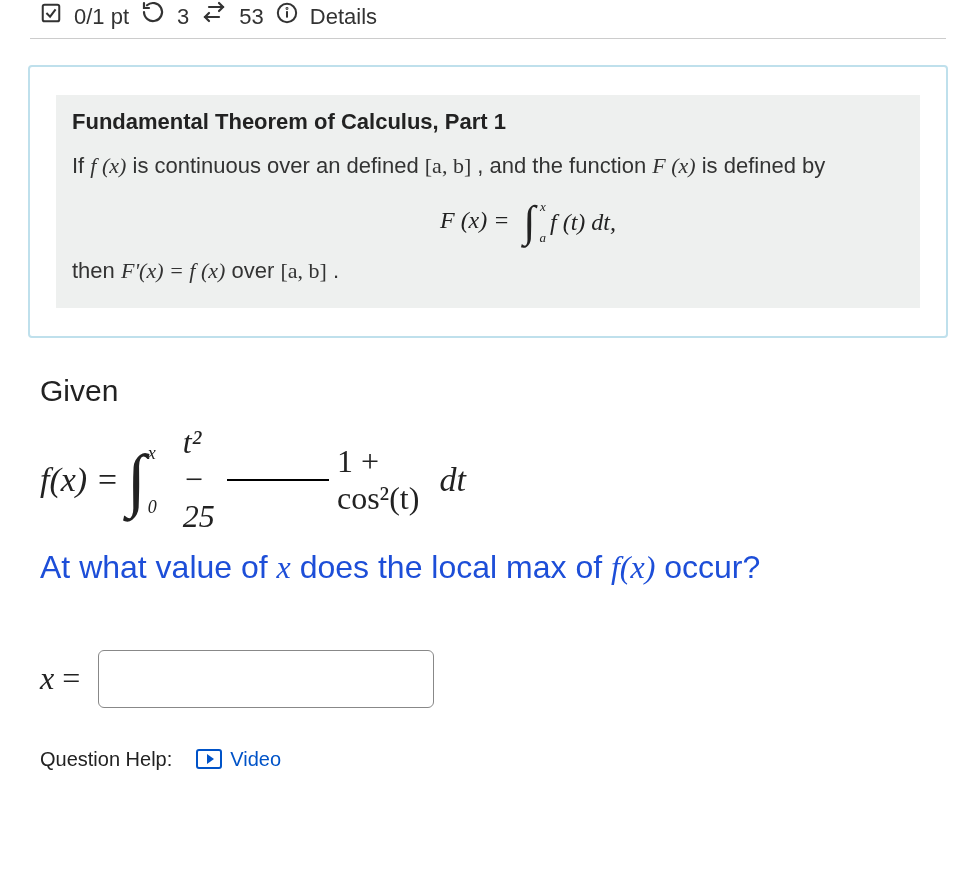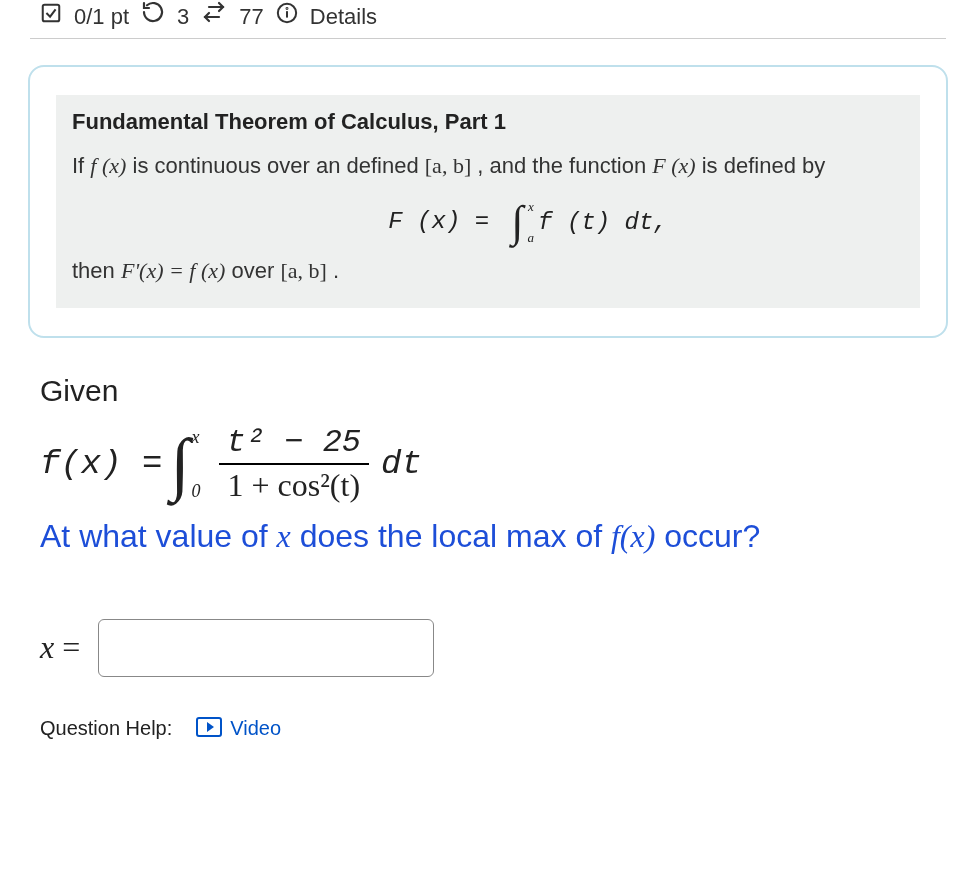--- a/index.html
+++ b/index.html
@@ -18,21 +18,21 @@
       font-size: 22px;
       color: #333;
       font-weight: 500;
     }
     .topbar .icon { display: inline-block; }
     .topbar .text { font-weight: 500; }
     .hr { height: 1px; background: #ccc; margin: 0 30px 26px 30px; }
     .card {
       margin: 0 28px;
       border: 2px solid #bfe0ec;
-      border-radius: 16px;
+      border-radius: 4px;
       padding: 28px 26px;
     }
     .theorem-box {
       background: #eef0ef;
       padding: 14px 16px 24px 16px;
     }
     .theorem-title {
       font-weight: 700;
       font-size: 22px;
       color: #222;
@@ -100,21 +100,21 @@
       flex-direction: column;
       font-size: 18px;
       line-height: 1;
       font-style: italic;
       margin-left: -6px;
       margin-right: 6px;
     }
     .big-int-bounds .upper { margin-bottom: 36px; }
     .frac {
       display: inline-flex;
-      flex-direction: column;
+      flex-direction: row;
       align-items: center;
       vertical-align: middle;
       margin: 0 6px;
     }
     .frac .num, .frac .den {
       padding: 0 8px;
       font-size: 32px;
     }
     .frac .bar {
       width: 100%;
@@ -151,41 +151,42 @@
     .help-row {
       font-size: 20px;
       color: #222;
       display: flex;
       align-items: center;
       gap: 24px;
     }
     .video-link {
       color: #0053c8;
       display: inline-flex;
+      align-items: center;
       gap: 8px;
       cursor: pointer;
     }
     .video-icon {
       width: 26px;
       height: 20px;
       border: 2px solid #0053c8;
       border-radius: 3px;
       display: inline-flex;
       align-items: center;
       justify-content: center;
     }
     .video-icon::after {
       content: "";
       width: 0; height: 0;
       border-left: 7px solid #0053c8;
       border-top: 5px solid transparent;
       border-bottom: 5px solid transparent;
       margin-left: 2px;
     }
-    .fx-i { font-style: italic; font-family: Liberation Mono, monospace; }
+    .fx-i { font-style: italic; }
     .serif { font-family: 'Times New Roman', serif; }
   </style>
 </head>
 <body>
 
 <div class="topbar">
   <span class="icon">
     <svg width="22" height="22" viewBox="0 0 24 24" fill="none" stroke="#333" stroke-width="2.2">
       <rect x="3" y="3" width="18" height="18" rx="2"></rect>
       <polyline points="7,12 11,16 17,8"></polyline>
@@ -200,21 +201,21 @@
   </span>
   <span class="text">3</span>
   <span class="icon">
     <svg width="26" height="24" viewBox="0 0 24 24" fill="none" stroke="#333" stroke-width="2.2" stroke-linecap="round">
       <polyline points="17 3 21 7 17 11"></polyline>
       <line x1="21" y1="7" x2="7" y2="7"></line>
       <polyline points="7 21 3 17 7 13"></polyline>
       <line x1="3" y1="17" x2="17" y2="17"></line>
     </svg>
   </span>
-  <span class="text">77</span>
+  <span class="text">53</span>
   <span class="icon">
     <svg width="22" height="22" viewBox="0 0 24 24" fill="none" stroke="#333" stroke-width="2.2">
       <circle cx="12" cy="12" r="10"></circle>
       <line x1="12" y1="10" x2="12" y2="17"></line>
       <circle cx="12" cy="7" r="0.5" fill="#333"></circle>
     </svg>
   </span>
   <span class="text">Details</span>
 </div>
 

